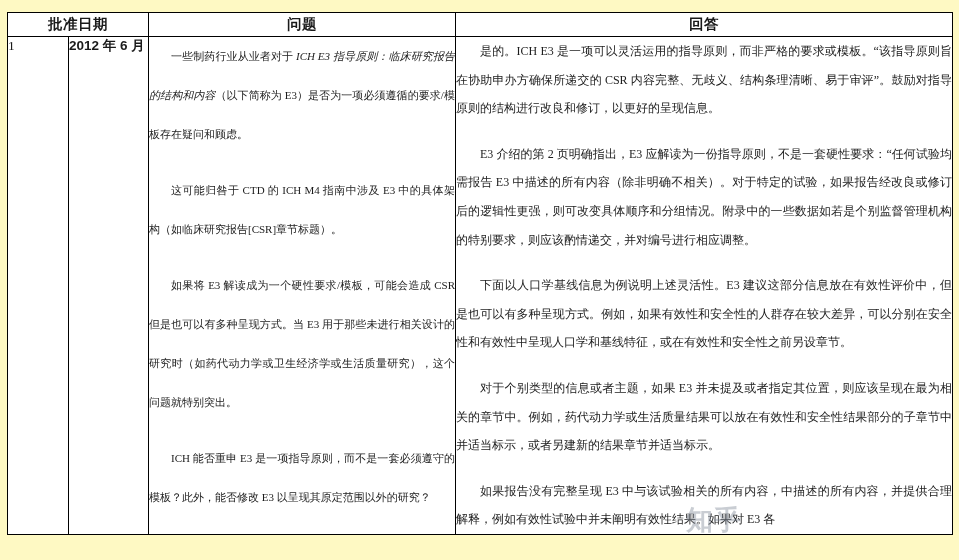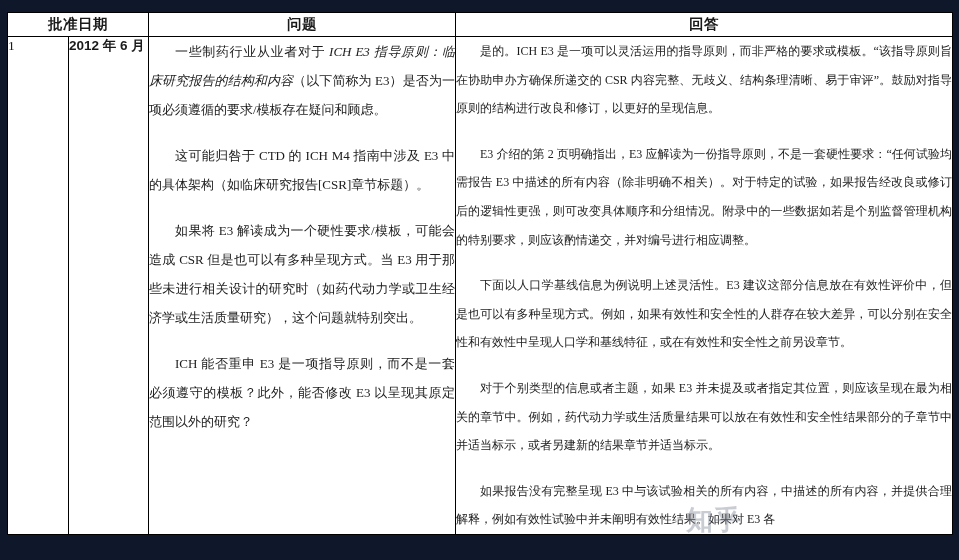--- a/index.html
+++ b/index.html
@@ -16,21 +16,21 @@
     color: #1a1a1a;
     position: relative;
   }
 
   .page {
     position: absolute;
     left: 0;
     top: 0;
     width: 959px;
     height: 560px;
-    background: #0f172a;
+    background: #fef9c3;
   }
 
   .qa-table {
     position: absolute;
     left: 7px;
     top: 12px;
     width: 945px;
     border-collapse: collapse;
     table-layout: fixed;
     background: #fff;
@@ -82,22 +82,22 @@
   }
   .cell-a {
     padding: 5px 9px 6px 9px;
   }
 
   .para {
     margin: 0;
     text-indent: 2em;
     text-align: justify;
     text-justify: inter-ideograph;
-    font-size: 13px;
-    line-height: 29px;
+    font-size: 11px;
+    line-height: 39px;
     color: #1c1c1c;
     word-break: break-all;
   }
   .cell-a .para {
     font-size: 12px;
     line-height: 28.6px;
   }
   .para + .para { margin-top: 17px; }
 
   .para i, .para .ital {

